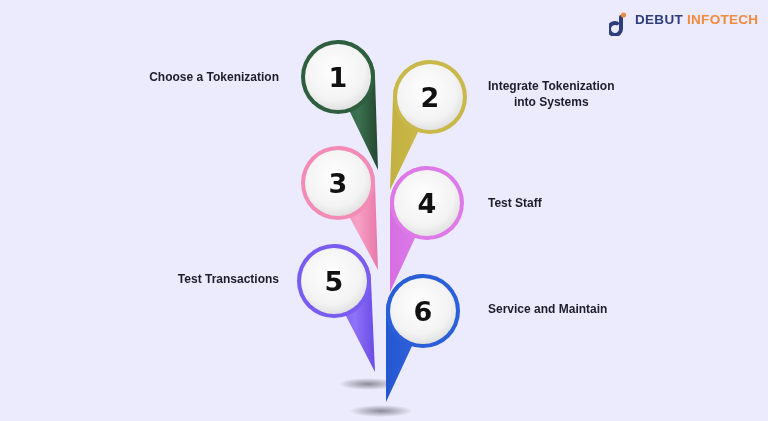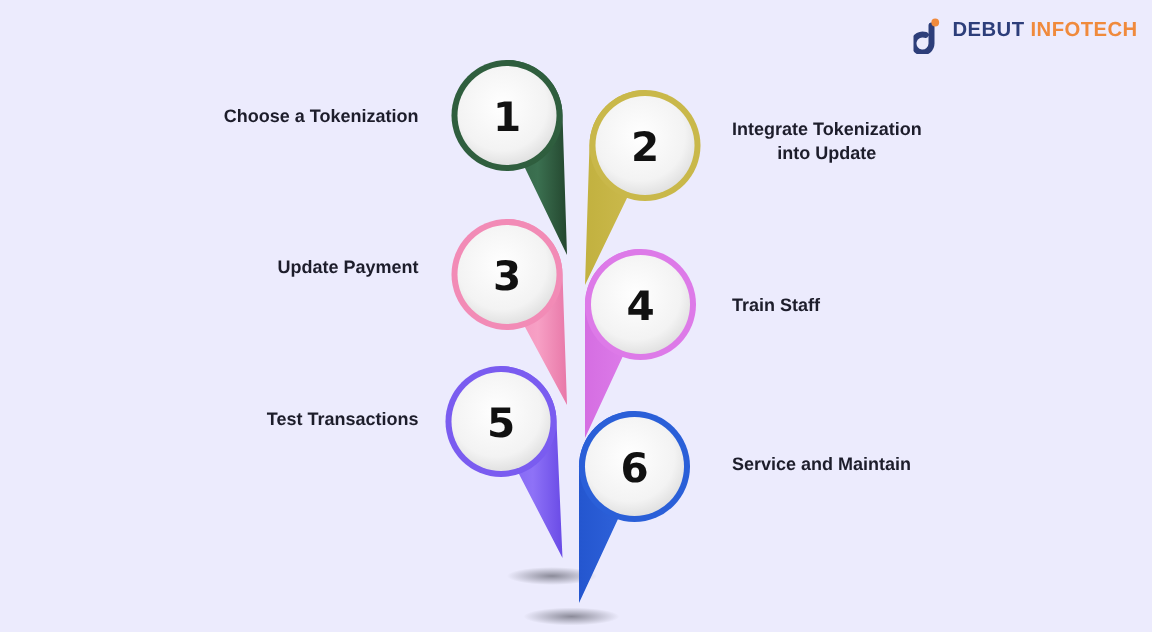--- a/index.html
+++ b/index.html
@@ -126,29 +126,28 @@
     <text class="num" x="423" y="321" text-anchor="middle">6</text>
   </g>
 </svg>
 
 <div class="label left" style="right:489px; top:69px;">
   <div>Choose a Tokenization</div>
 </div>
 
 <div class="label right" style="left:488px; top:78px;">
   <div>Integrate Tokenization</div>
-  <div>into Update</div>
+  <div>into Systems</div>
 </div>
 
 <div class="label left" style="right:489px; top:170px;">
-  <div>Update Payment</div>
 </div>
 
 <div class="label right" style="left:488px; top:195px;">
-  <div>Train Staff</div>
+  <div>Test Staff</div>
 </div>
 
 <div class="label left" style="right:489px; top:271px;">
   <div>Test Transactions</div>
 </div>
 
 <div class="label right" style="left:488px; top:301px;">
   <div>Service and Maintain</div>
 </div>
 

